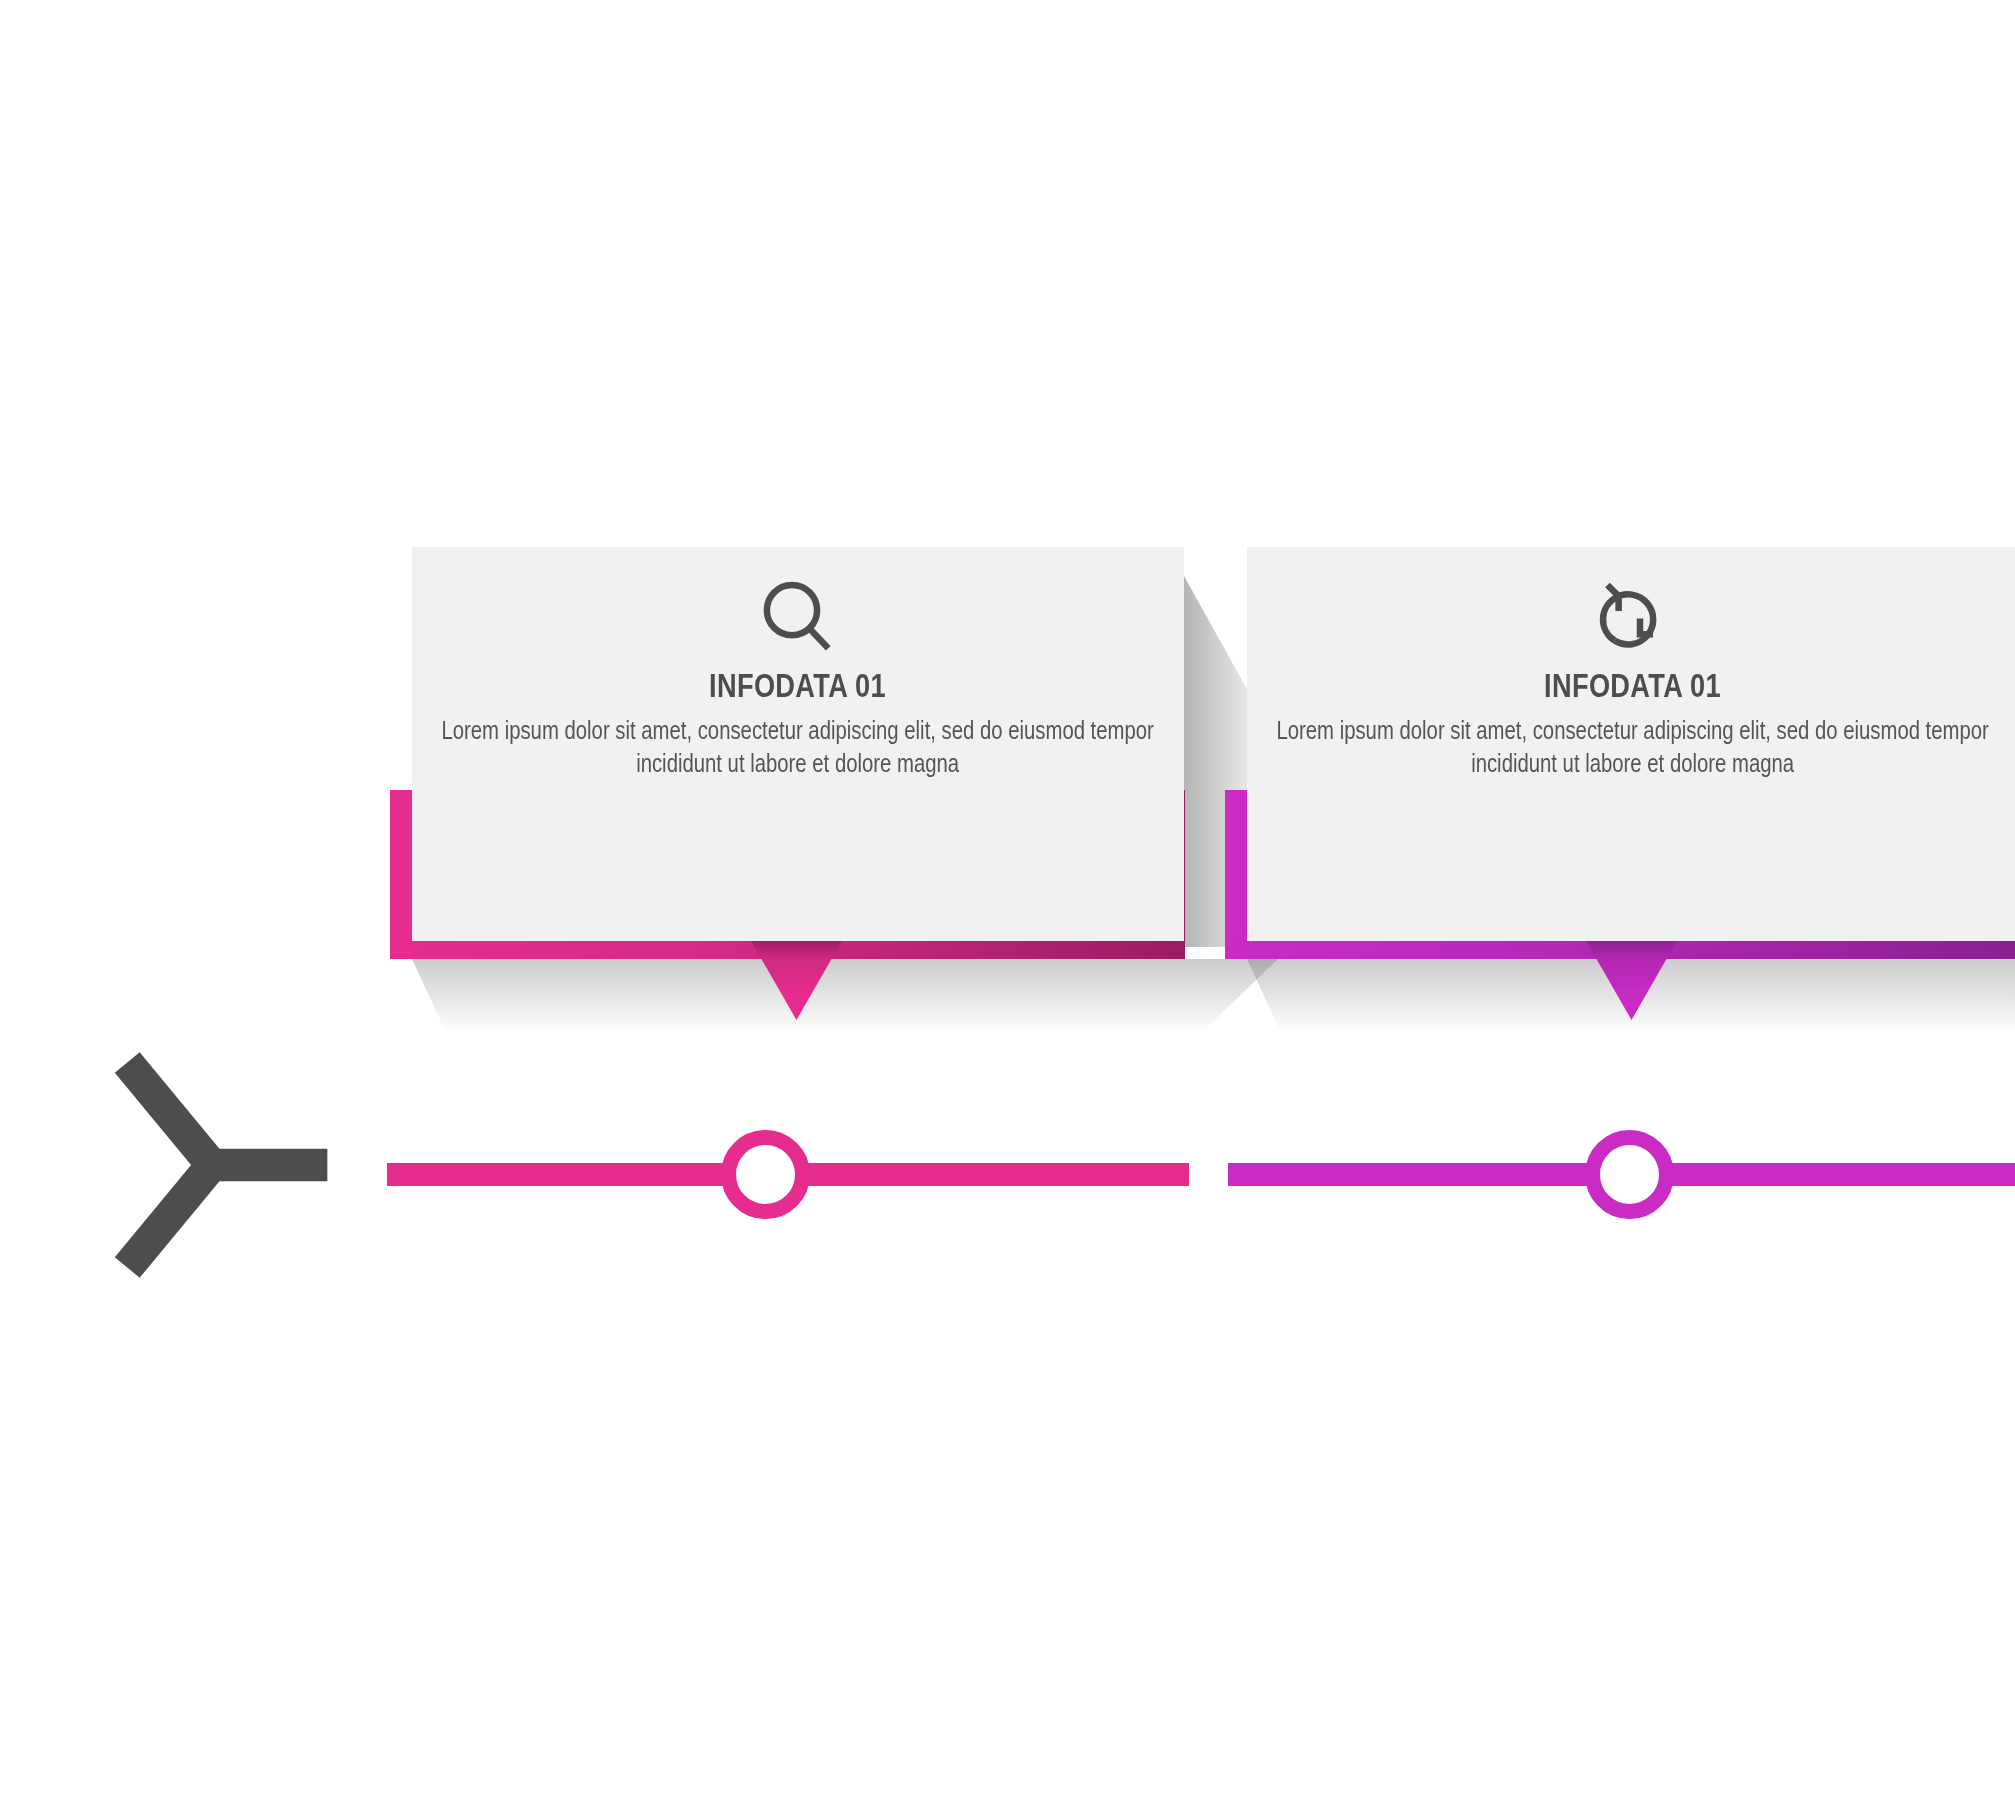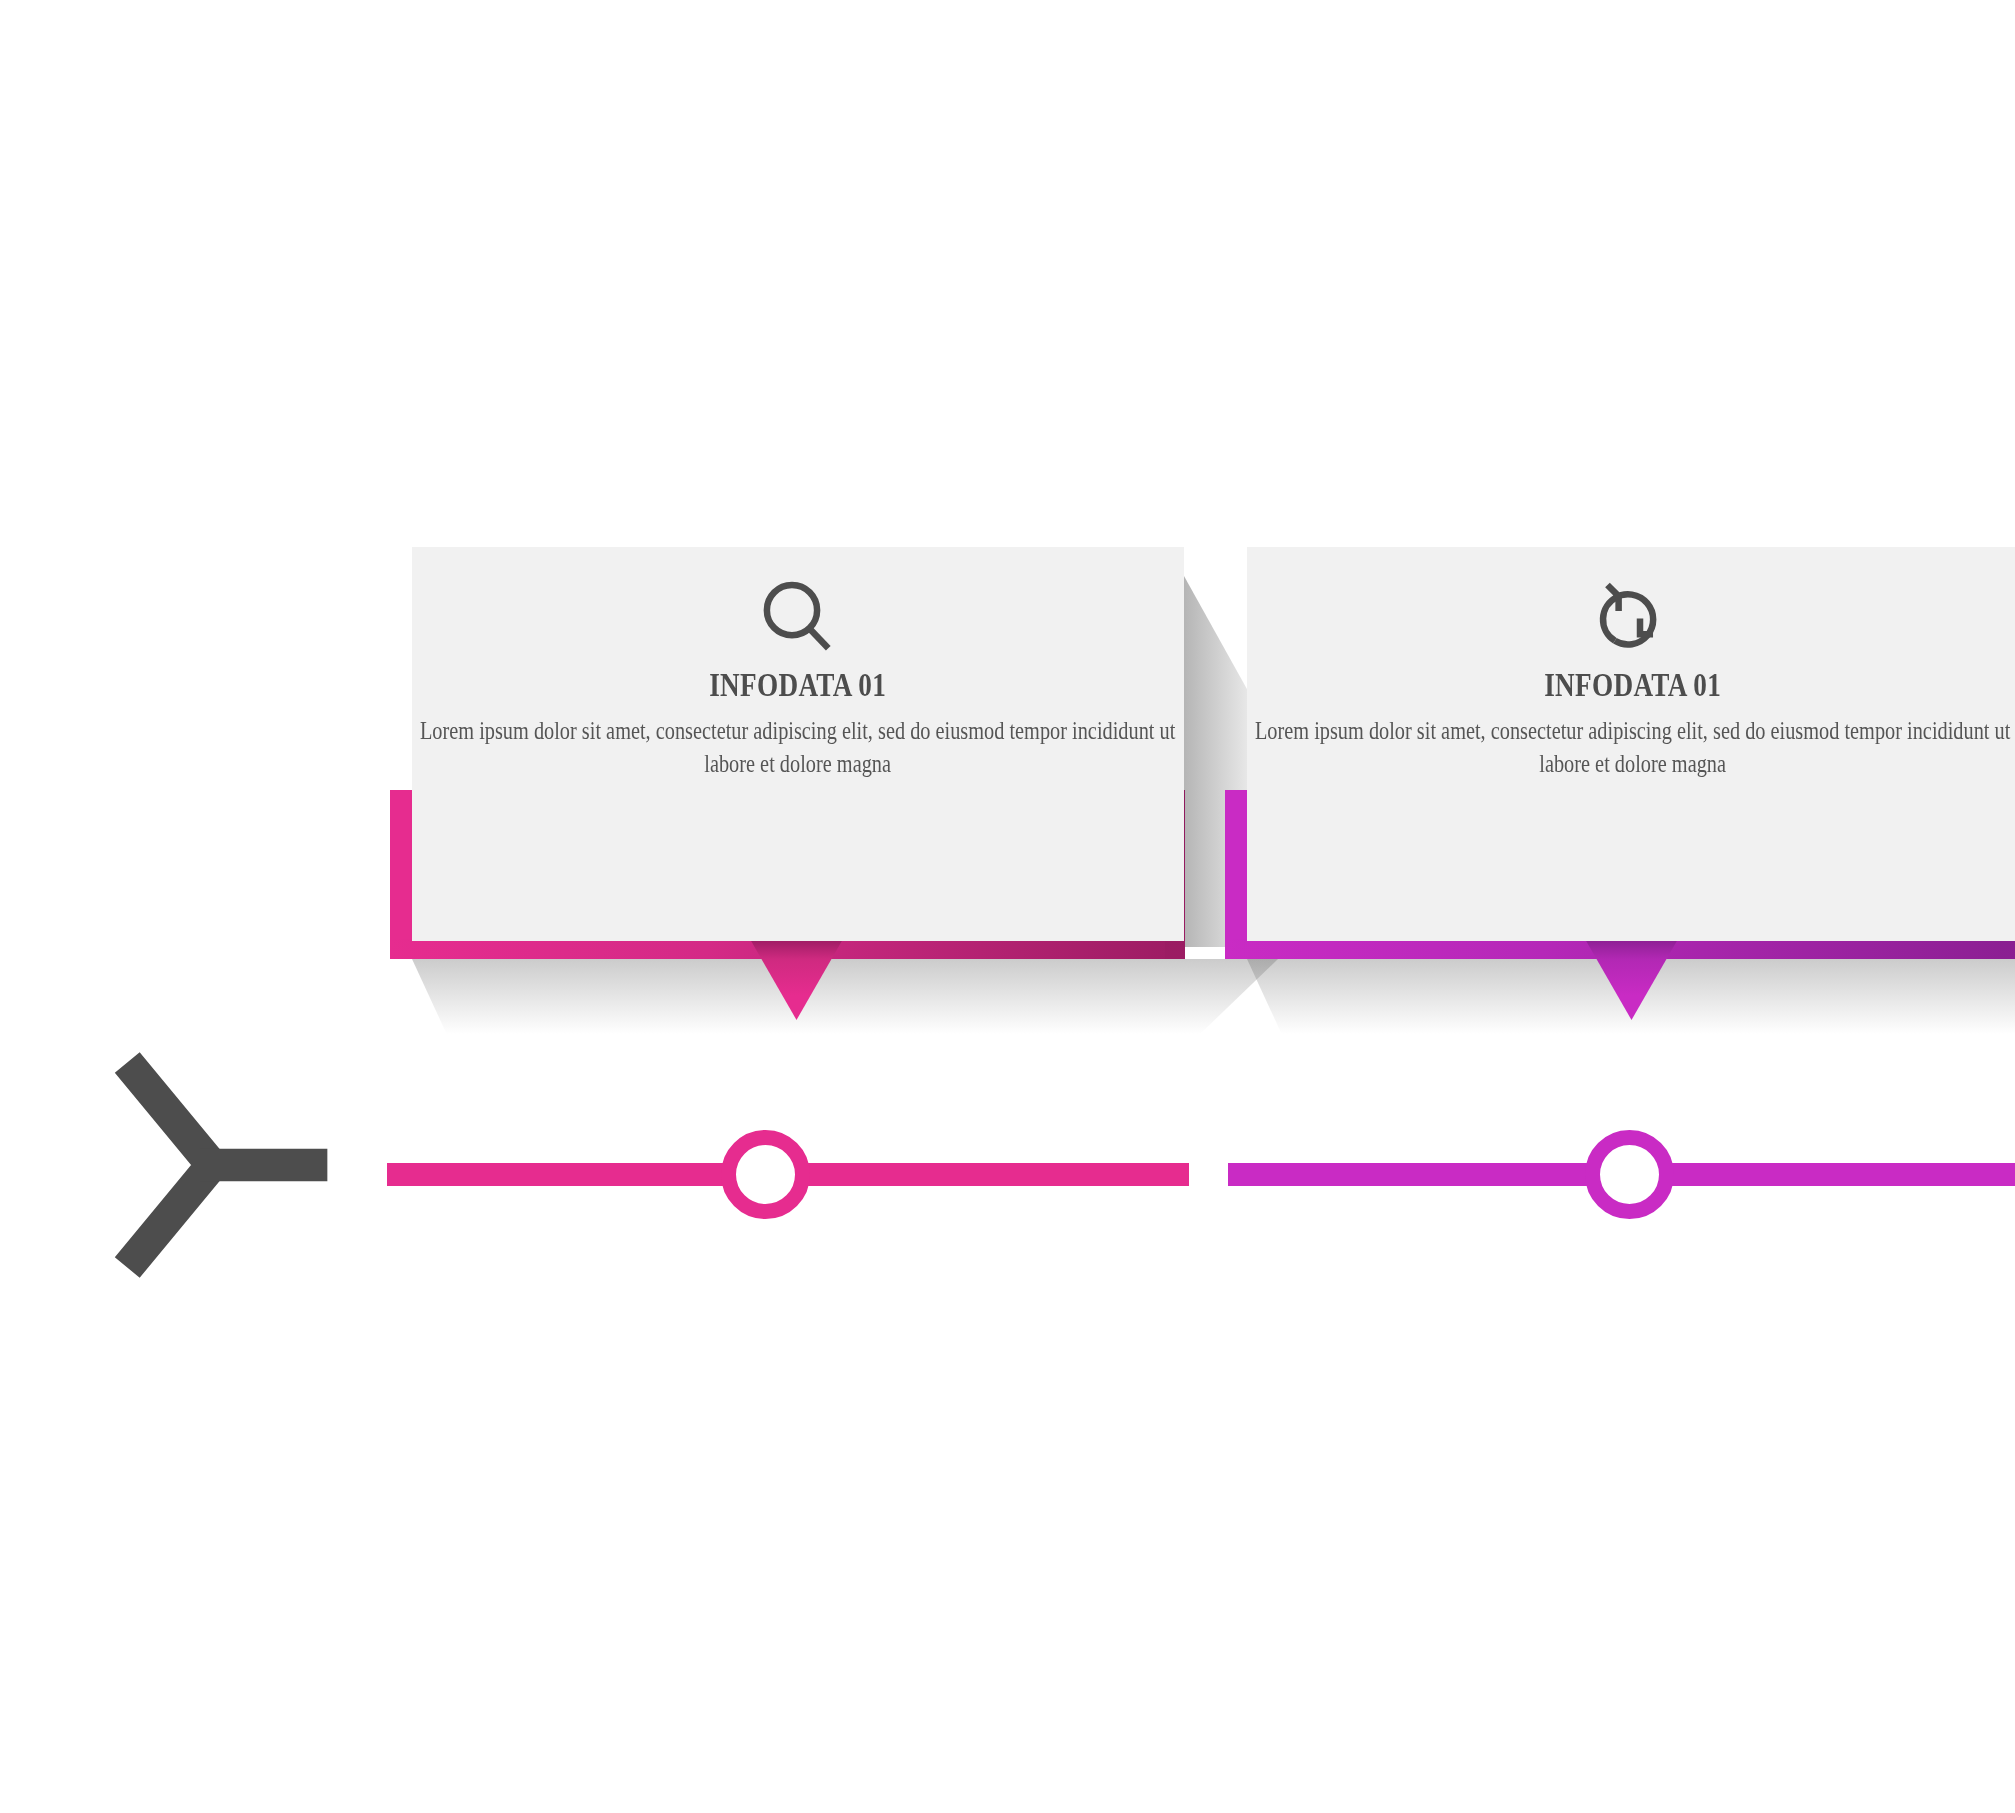--- a/index.html
+++ b/index.html
@@ -52,21 +52,20 @@
   }
 
   
   .card {
     position: absolute;
     background: #f1f1f1;
     box-sizing: border-box;
     display: flex;
     flex-direction: column;
     align-items: center;
-    font-family: Liberation Serif, serif;
   }
 
   .card-icon {
     margin-top: 25px;
     width: 93px;
     height: 93px;
     display: block;
   }
   .card-title {
     margin-top: 3.2px;

